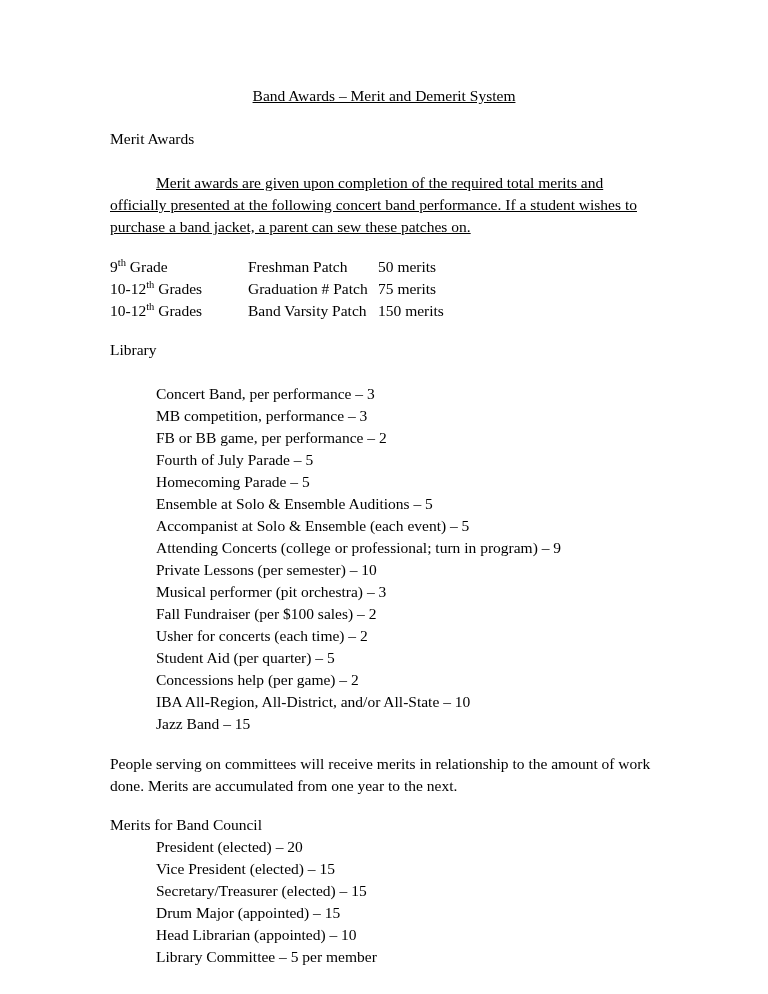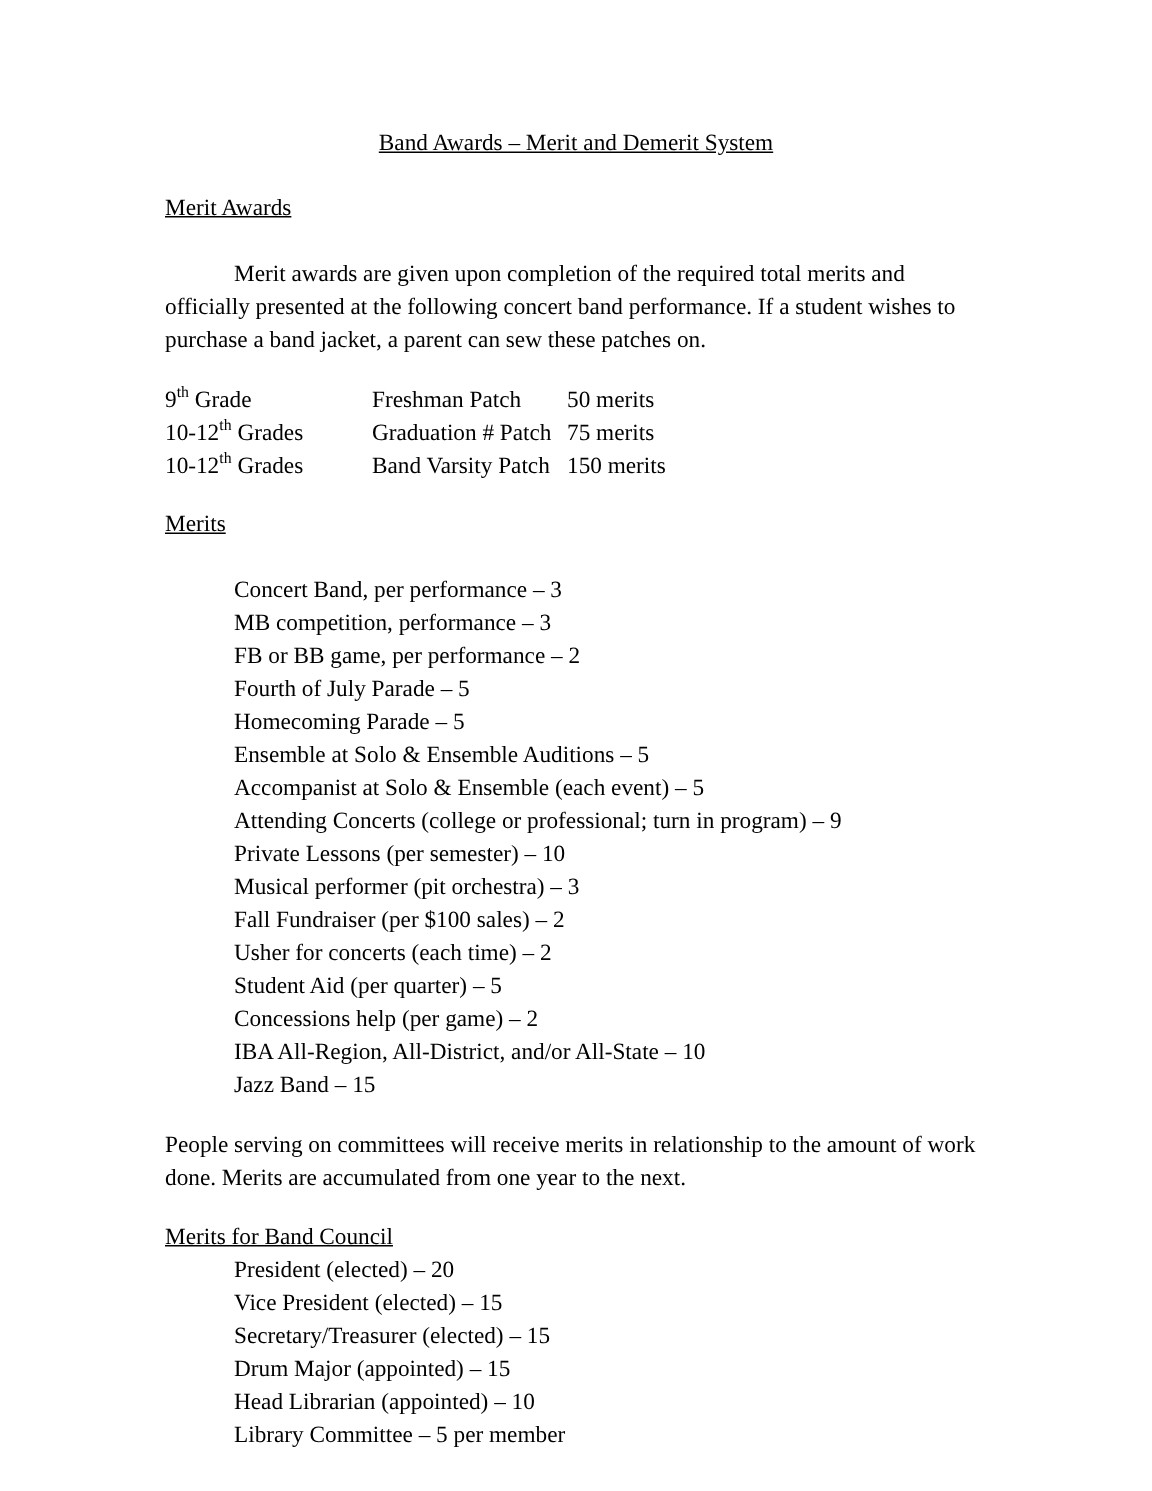--- a/index.html
+++ b/index.html
@@ -26,31 +26,31 @@
   .doc-title {
     text-align: center;
     font-size: 15.5px;
     line-height: 1.35;
     text-decoration: underline;
     margin: 0 0 22px 0;
   }
   .section-head {
     font-size: 15.5px;
     line-height: 1.35;
-    text-decoration: underline;
     margin: 0;
   }
   .para {
     font-size: 15.5px;
     line-height: 1.42;
     margin: 0;
     text-align: left;
   }
   .para.indent {
     text-indent: 46px;
+    text-decoration: underline;
   }
   .gap-18 { height: 18px; }
   .gap-22 { height: 22px; }
 
   
   table.patch-table {
     border-collapse: collapse;
     font-size: 15.5px;
     line-height: 1.42;
   }
@@ -109,21 +109,21 @@
       <tr>
         <td class="c1"><span>10-12</span><sup>th</sup><span> Grades</span></td>
         <td class="c2">Band Varsity Patch</td>
         <td class="c3">150 merits</td>
       </tr>
     </tbody>
   </table>
 
   <div class="gap-18"></div>
 
-  <div class="section-head">Merits</div>
+  <div class="section-head">Library</div>
 
   <div class="gap-22"></div>
 
   <ul class="plain">
     <li>Concert Band, per performance – 3</li>
     <li>MB competition, performance – 3</li>
     <li>FB or BB game, per performance – 2</li>
     <li>Fourth of July Parade – 5</li>
     <li>Homecoming Parade – 5</li>
     <li>Ensemble at Solo &amp; Ensemble Auditions – 5</li>

